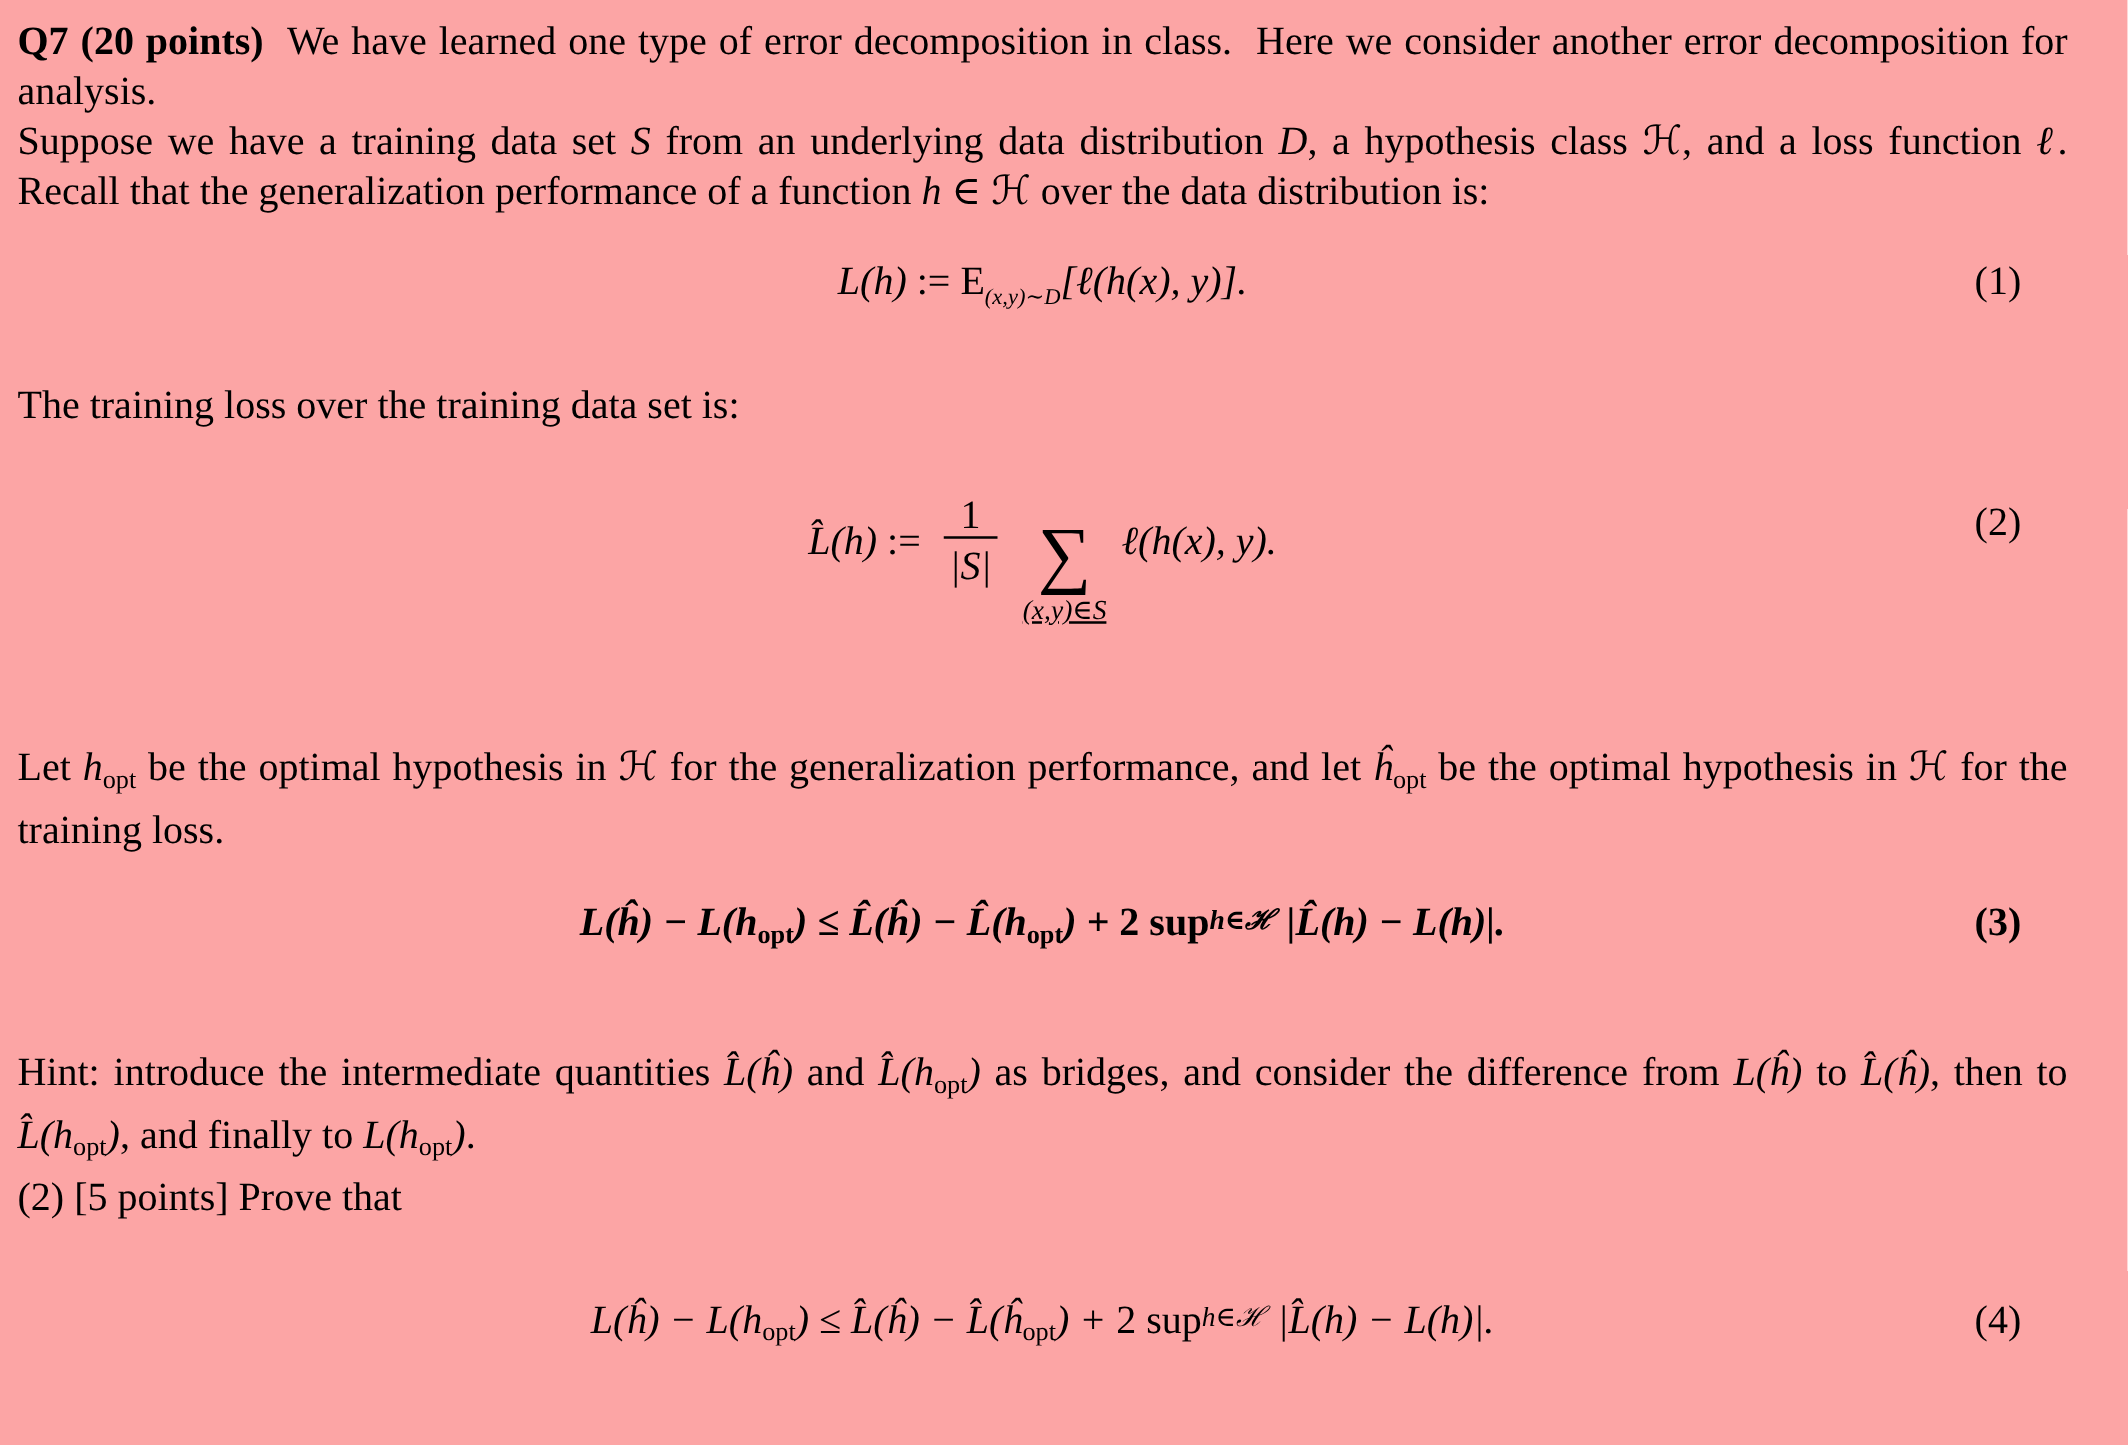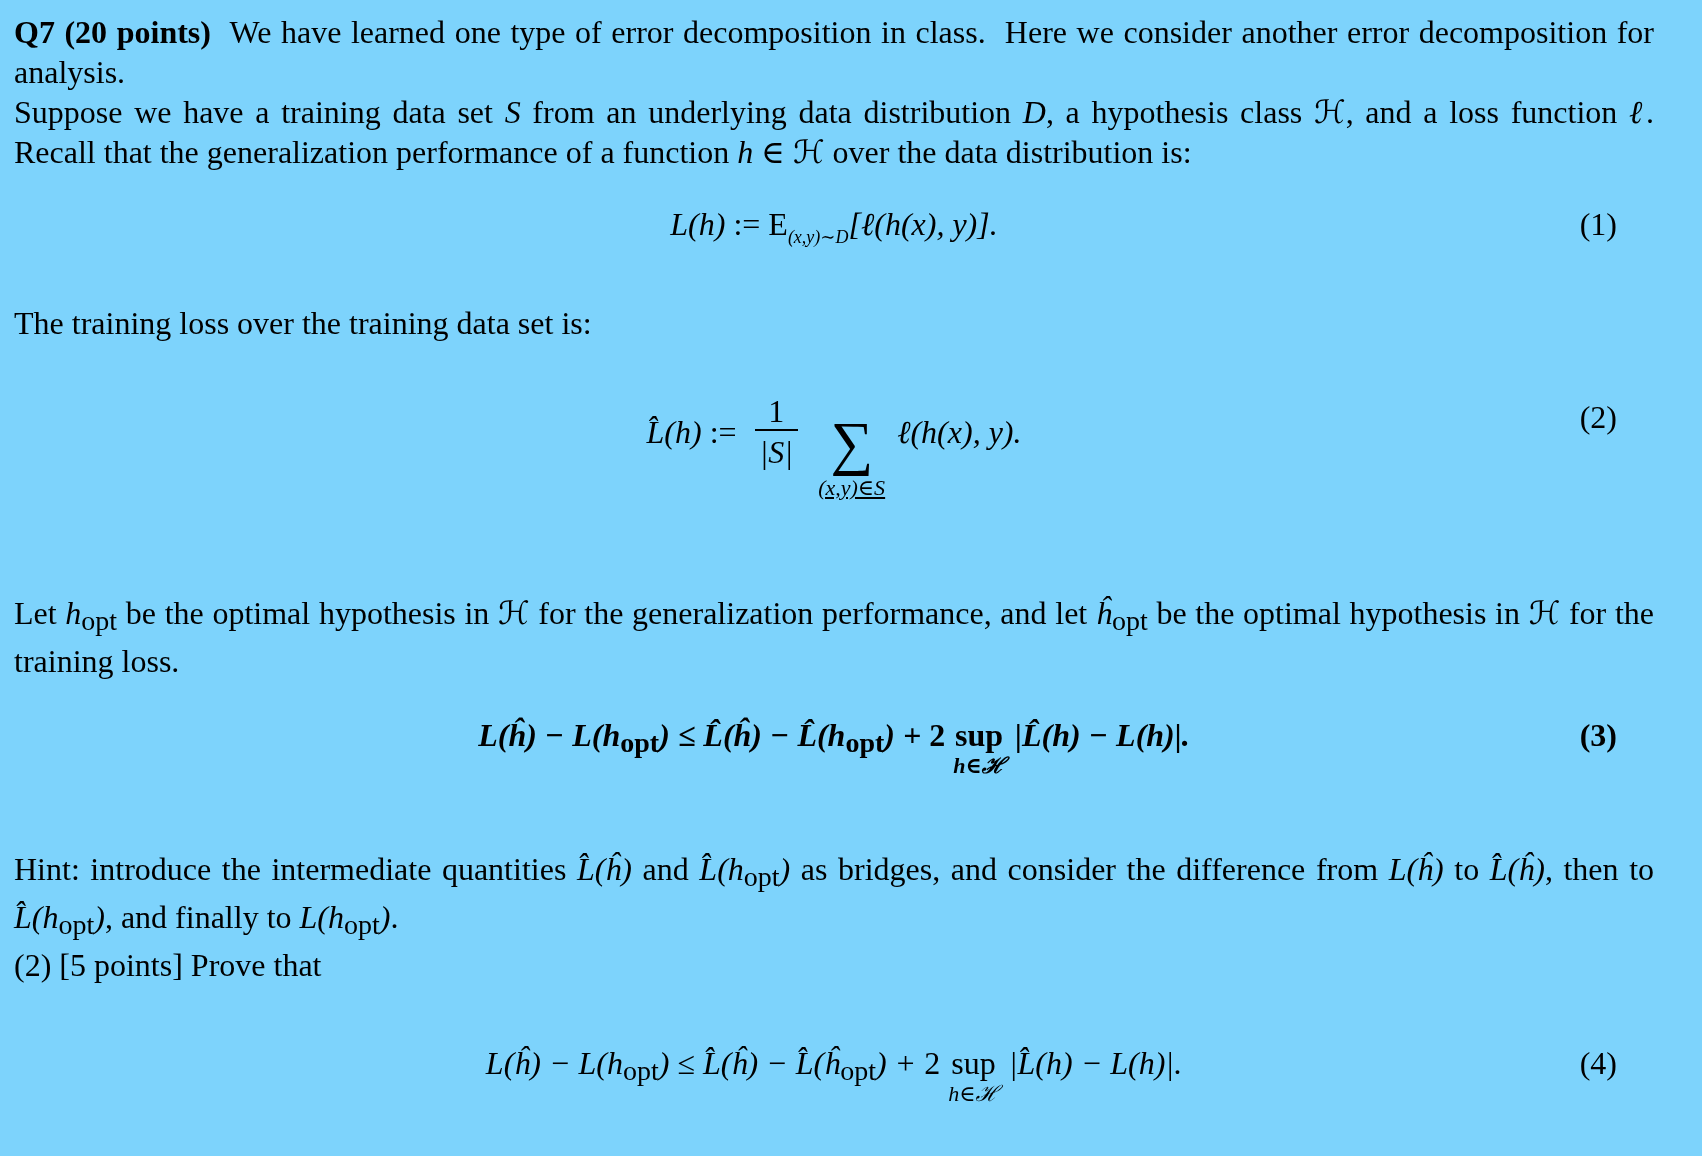--- a/index.html
+++ b/index.html
@@ -1,40 +1,40 @@
 <!DOCTYPE html>
 <html><head>
 <meta charset="utf-8">
 <style>
   html, body { margin: 0; padding: 0; background: #ffffff; }
   .page {
     position: relative;
     width: 1702px;
     height: 1156px;
-    background: #7dd3fc;
+    background: #fca5a5;
     overflow: hidden;
   }
   .col {
     margin: 12px 48px 0 14px;           
     font-family: "Liberation Serif", "DejaVu Serif", serif;
     font-size: 32px;
     line-height: 40px;
     color: #000000;
     text-align: justify;
   }
   .para { margin: 0; padding: 0; }
 
   
   .rn  { font-style: normal; }
   .bd  { font-weight: bold; }
   .m   { font-style: italic; }
   .cal { font-style: italic; }                       
   .scr { font-family: "DejaVu Sans", sans-serif; font-style: normal; } 
   .bb  { font-style: normal; }                       
-  .sub  { font-size: 28px; font-style: normal; vertical-align: -6px; }
+  .sub  { font-size: 21px; font-style: normal; vertical-align: -6px; }
   .msub { font-size: 18px; font-style: italic; vertical-align: -8px; }
 
   
   .eq { position: relative; text-align: center; }
   .eq-body { display: inline; }
   .eqno {
     position: absolute;
     right: 37px;
     top: 0;
     line-height: 40px;
@@ -66,21 +66,21 @@
     position: relative;
     top: 20px;
     margin: 0 12px;
   }
   .sumop .sigma { display: block; font-size: 60px; line-height: 52px; font-style: normal; }
   .sumop .limits { margin-top: 6px; text-decoration: underline; }
 
   
   .supop {
     display: inline-flex;
-    flex-direction: column;
+    flex-direction: row;
     align-items: center;
     margin: 0 10px 0 8px;
     position: relative;
   }
   .supop .op { display: block; font-style: normal; line-height: 40px; }
   .supop .limits { margin-top: -2px; }
 
   .limits { display: block; font-size: 22px; line-height: 26px; font-style: italic; }
 </style>
 </head>

